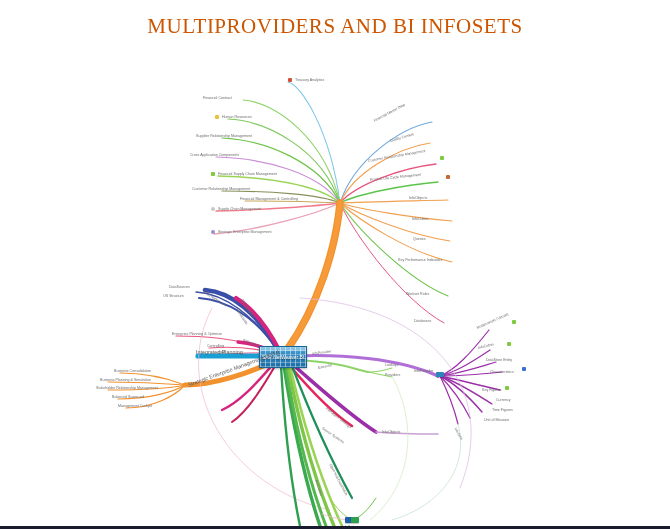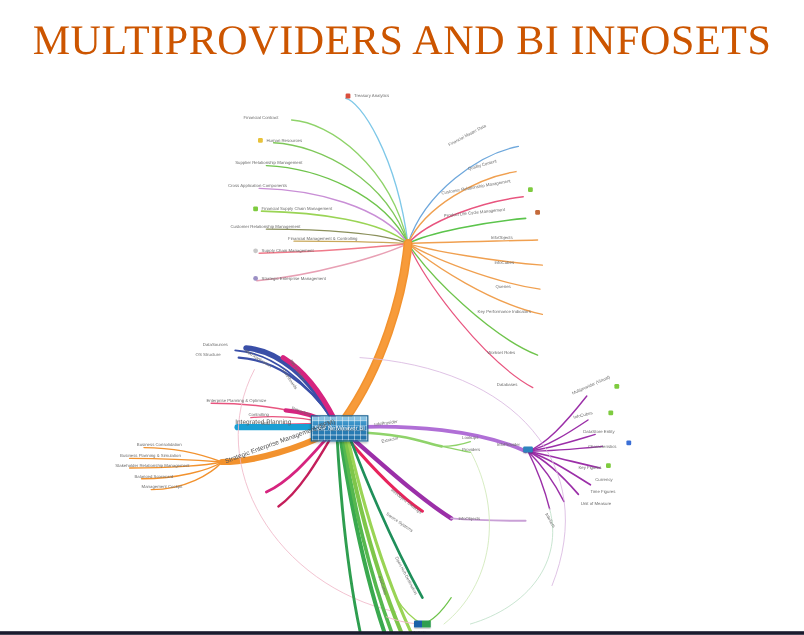--- a/index.html
+++ b/index.html
@@ -9,21 +9,21 @@
     font-family:"Liberation Sans",sans-serif;
     background:#ffffff;
   }
   #slide{position:absolute;left:0;top:0;width:670px;height:529px;background:#fff;}
 
   
   #title{
     position:absolute;left:0;top:14px;width:670px;
     text-align:center;
     font-family:"Liberation Serif",serif;
-    font-size:35px;
+    font-size:21px;
     letter-spacing:.5px;
     color:#CC5500;
     white-space:nowrap;
   }
 
   
   #canvas{position:absolute;left:0;top:58px;width:670px;height:471px;}
   #canvas svg{position:absolute;left:0;top:0;width:670px;height:471px;display:block;}
 
   

